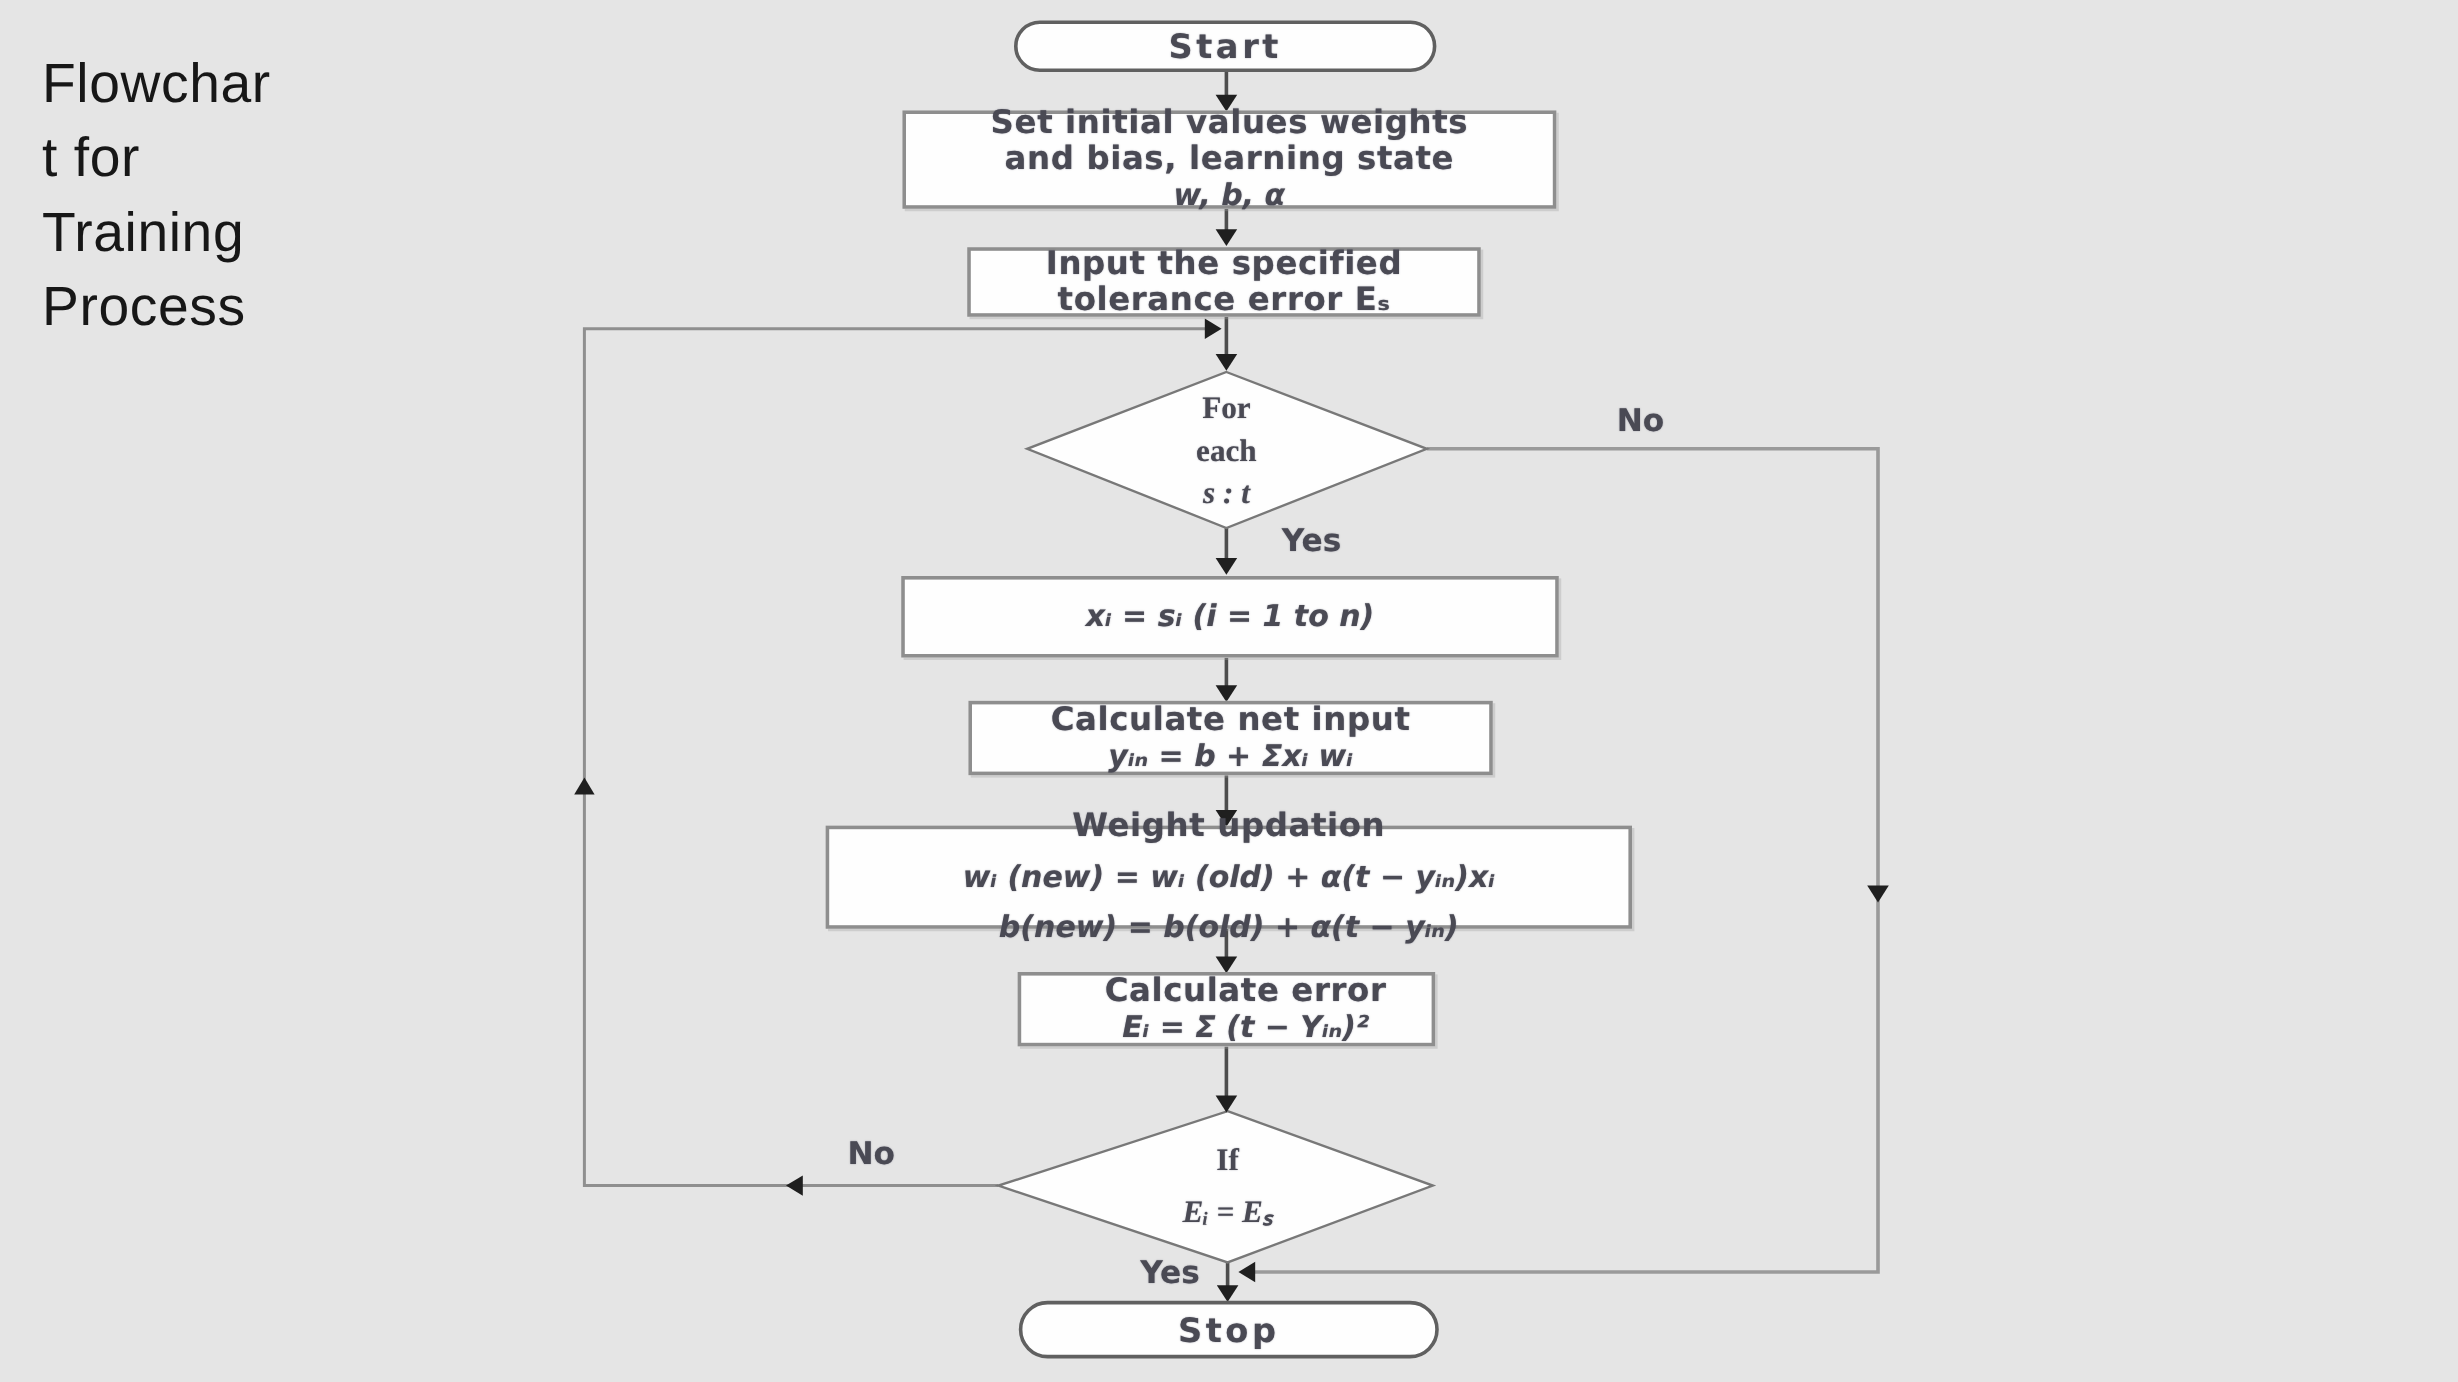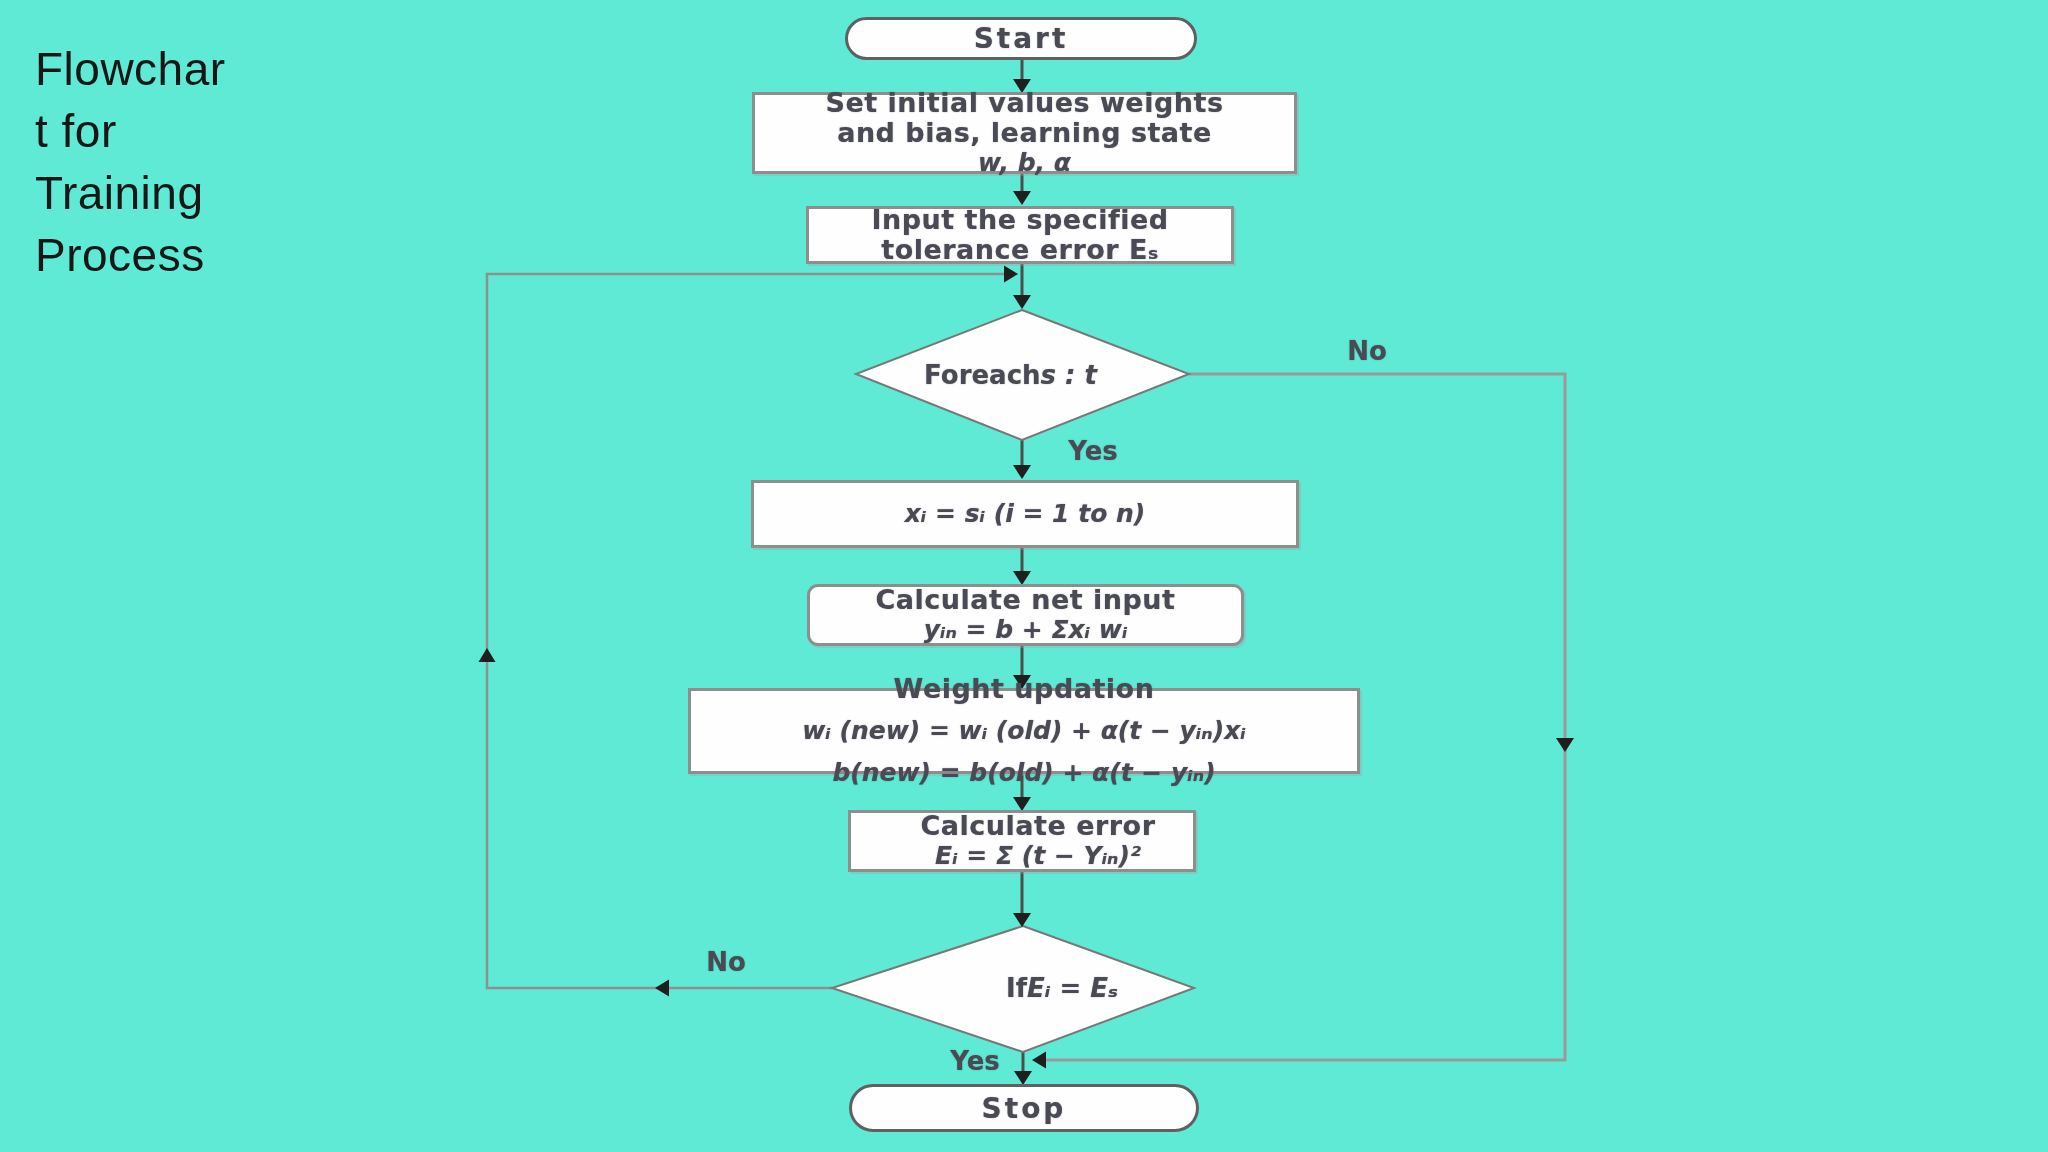--- a/index.html
+++ b/index.html
@@ -1,20 +1,20 @@
 <!DOCTYPE html>
 <html><head>
 <meta charset="utf-8">
 <style>
   html, body { margin: 0; padding: 0; background: #ffffff; }
   #slide {
     position: relative;
     width: 2048px;
     height: 1152px;
-    background: #5eead4;
+    background: #e5e5e5;
     overflow: hidden;
     font-family: "DejaVu Sans", "Liberation Sans", sans-serif;
   }
 
   
   #title {
     position: absolute;
     left: 35px;
     top: 38px;
     width: 300px;
@@ -62,26 +62,27 @@
     text-shadow: 0 0 1.2px rgba(60,60,80,.55);
   }
   .process .formula, .dtext .formula {
     font-style: italic;
     font-size: 25px;
     letter-spacing: 0;
   }
   .dtext {
     position: absolute;
     display: flex;
-    flex-direction: row;
+    flex-direction: column;
     align-items: center;
-    justify-content: flex-end;
+    justify-content: space-between;
     text-align: center;
     color: #4a4a54;
     background: transparent;
+    font-family: Liberation Serif, serif;
   }
   .dtext .ln {
     font-size: 26px;
     font-weight: 700;
     line-height: 29px;
     white-space: nowrap;
     text-shadow: 0 0 1.2px rgba(60,60,80,.55);
   }
   .edge-label {
     position: absolute;
@@ -164,21 +165,21 @@
 
   <div class="edge-label" style="left:1322px; top:336px;">No</div>
   <div class="edge-label" style="left:1048px; top:436px;">Yes</div>
   <div class="edge-label" style="left:681px; top:947px;">No</div>
   <div class="edge-label" style="left:930px; top:1046px;">Yes</div>
 
   <div class="node process" style="left:751px; top:480px; width:548px; height:68px;">
     <div class="ln formula">xᵢ = sᵢ (i = 1 to n)</div>
   </div>
 
-  <div class="node process" style="left:807px; top:584px; width:437px; height:62px;border-radius:11px;">
+  <div class="node process" style="left:807px; top:584px; width:437px; height:62px;">
     <div class="ln">Calculate net input</div>
     <div class="ln formula">yᵢₙ = b + Σxᵢ wᵢ</div>
   </div>
 
   <div class="node process" style="left:688px; top:688px; width:672px; height:86px;gap:12px;">
     <div class="ln">Weight updation</div>
     <div class="ln formula">wᵢ (new) = wᵢ (old) + α(t − yᵢₙ)xᵢ</div>
     <div class="ln formula">b(new) = b(old) + α(t − yᵢₙ)</div>
   </div>
 

